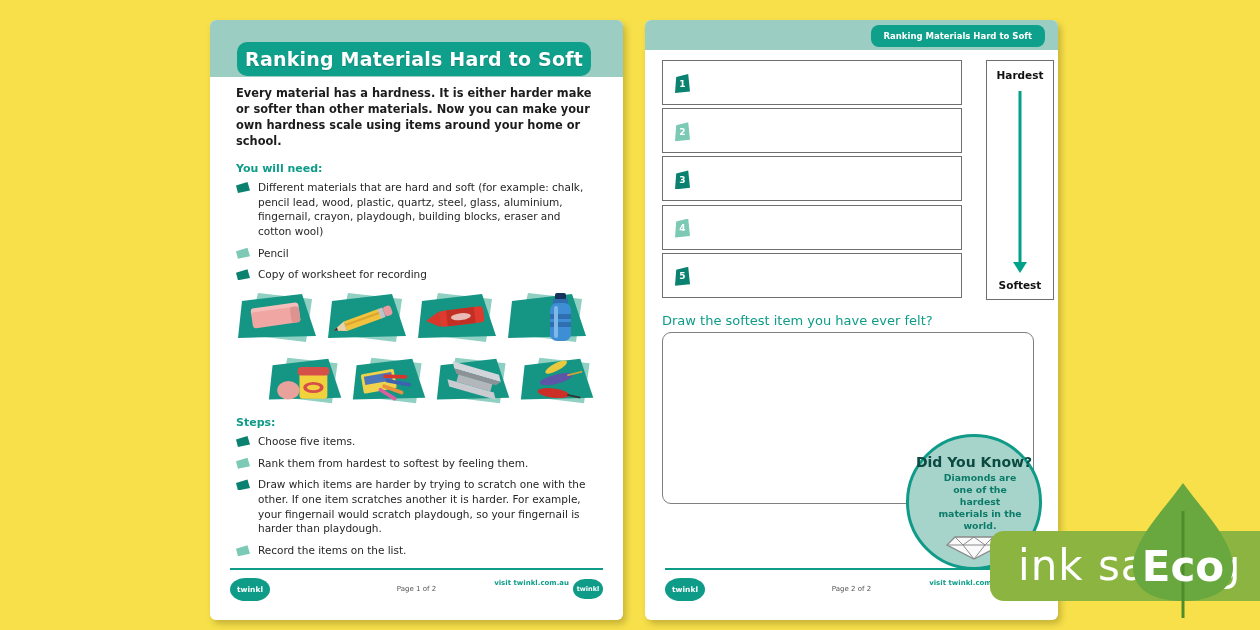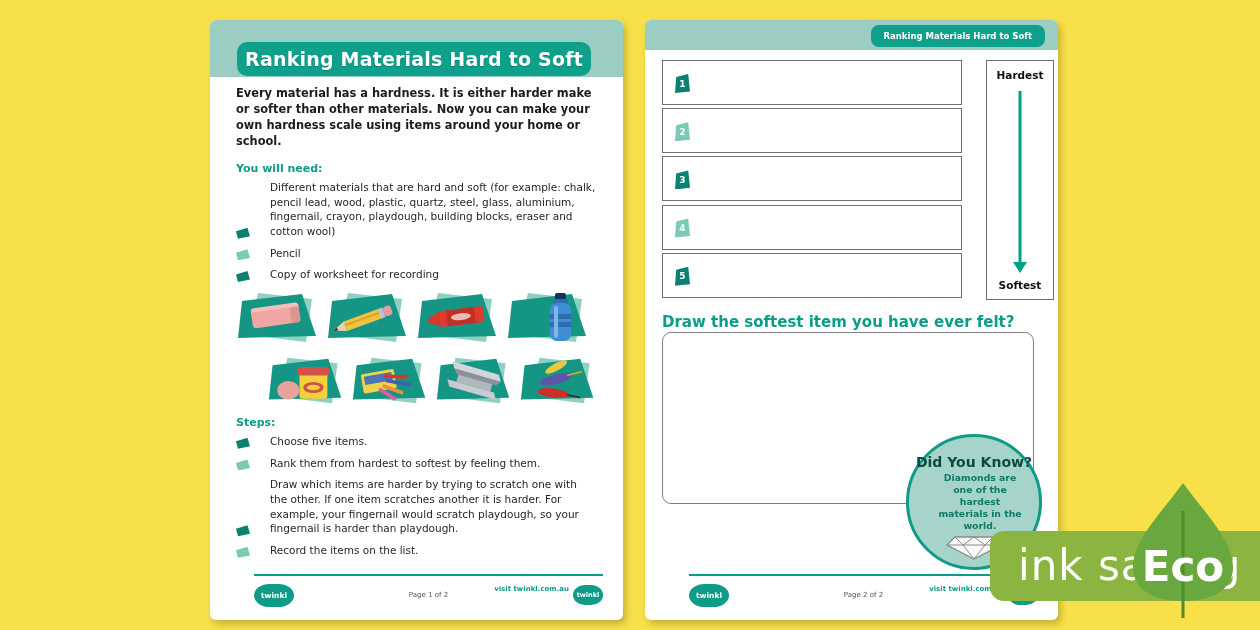--- a/index.html
+++ b/index.html
@@ -26,30 +26,30 @@
     position:absolute; left:27px; width:354px; top:22px; height:34px;
     background:#0FA08C; border-radius:10px;
     display:flex; align-items:center; justify-content:center;
     color:#ffffff; font-weight:bold; font-size:19px; letter-spacing:.2px;
     text-shadow:0 1px 1px rgba(0,0,0,.18);
   }
   .content { padding:9px 26px 0 26px; }
   .intro { font-size:11.4px; font-weight:bold; color:#1c1c1c; line-height:1.4; margin-bottom:12px; }
   .sec-head { color:#0E9C88; font-weight:bold; font-size:11px; margin:4px 0 5px 0; }
   .blist { list-style:none; }
-  .blist li { display:flex; gap:20px; font-size:10.5px; color:#262626; line-height:1.4; margin-bottom:7px;align-items:flex-end; }
+  .blist li { display:flex; gap:8px; font-size:10.5px; color:#262626; line-height:1.4; margin-bottom:7px; }
   .bullet { flex:0 0 14px; height:11px; margin-top:2px; clip-path:polygon(0% 32%, 82% 0%, 100% 78%, 14% 100%); }
   .bullet-dark { background:#0B8170; }
   .bullet-light { background:#7CC9B6; }
   .tiles { margin:8px 0 4px 0; }
   .tile-row { display:flex; gap:6px; margin-bottom:7px; }
   .tile-row-second { margin-left:31px; }
   .tile { width:84px; height:56px; }
 
-  .footer { position:absolute; left:20px; right:20px; bottom:12px;margin-left:24px; }
+  .footer { position:absolute; left:20px; right:20px; bottom:18px; }
   .footer-line { height:2px; background:#0E9C88; margin-bottom:6px; }
   .footer-row { position:relative; display:flex; align-items:center; justify-content:space-between; height:26px; }
   .logo-blob {
     width:40px; height:23px; background:#0E9C88;
     border-radius:55% 55% 55% 55% / 70%;
     color:#fff; font-size:7.5px; font-weight:bold;
     display:flex; align-items:center; justify-content:center;
   }
   .logo-blob-small { width:30px; height:20px; font-size:6.5px; }
   .page-num { position:absolute; left:0; right:0; text-align:center; font-size:7px; color:#555; }
@@ -72,21 +72,21 @@
     color:#fff; font-size:9px; font-weight:bold;
   }
   .num-dark { background:#0B8170; }
   .num-light { background:#7CC9B6; }
   .arrow-col { position:absolute; left:304px; top:0; width:68px; height:240px; border:1.5px solid #6F6F6F; background:#fff;margin-left:20px; }
   .hardest { text-align:center; font-weight:bold; font-size:10.5px; color:#111; margin-top:8px; }
   .softest { position:absolute; bottom:8px; width:100%; text-align:center; font-weight:bold; font-size:10.5px; color:#111; }
   .arrow-line { position:absolute; left:50%; transform:translateX(-50%); top:30px; bottom:36px; width:3px; background:#00A189; }
   .arrow-head { position:absolute; left:50%; transform:translateX(-50%); bottom:26px; width:0; height:0;
     border-left:7px solid transparent; border-right:7px solid transparent; border-top:11px solid #00A189; }
-  .draw-prompt { position:absolute; left:17px; top:293px; color:#0E9C88; font-weight:bold; font-size:15px; }
+  .draw-prompt { position:absolute; left:17px; top:293px; color:#0E9C88; font-weight:normal; font-size:13px; }
   .draw-box { position:absolute; left:17px; top:312px; width:372px; height:172px; border:1.5px solid #7F7F7F; border-radius:9px; background:#fff; }
   .dyk {
     position:absolute; left:261px; top:414px; width:136px; height:136px;
     border-radius:50%; background:#A7D4CA; border:3px solid #0F9B87;
     text-align:center; z-index:5;
   }
   .dyk-title { margin-top:17px; font-size:14px; font-weight:bold; color:#0A4A40;text-align:center; }
   .dyk-text { font-size:9.3px; font-weight:600; color:#0B7A68; line-height:1.3; padding:0 13px; margin-top:2px;margin-left:12px; }
   .dyk-gem { margin-top:3px; }
 

